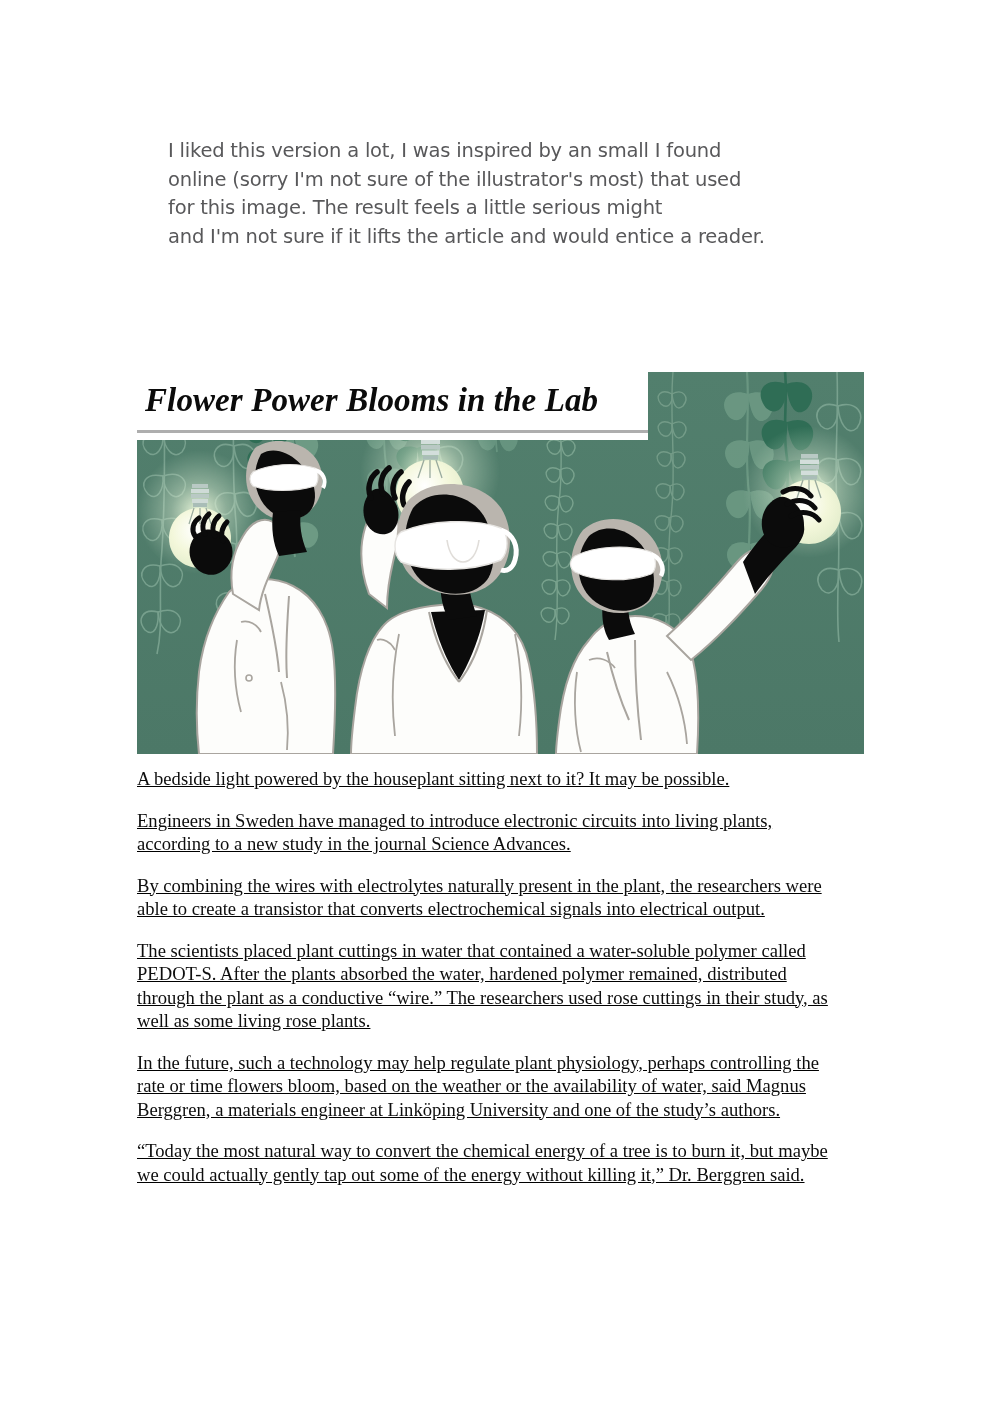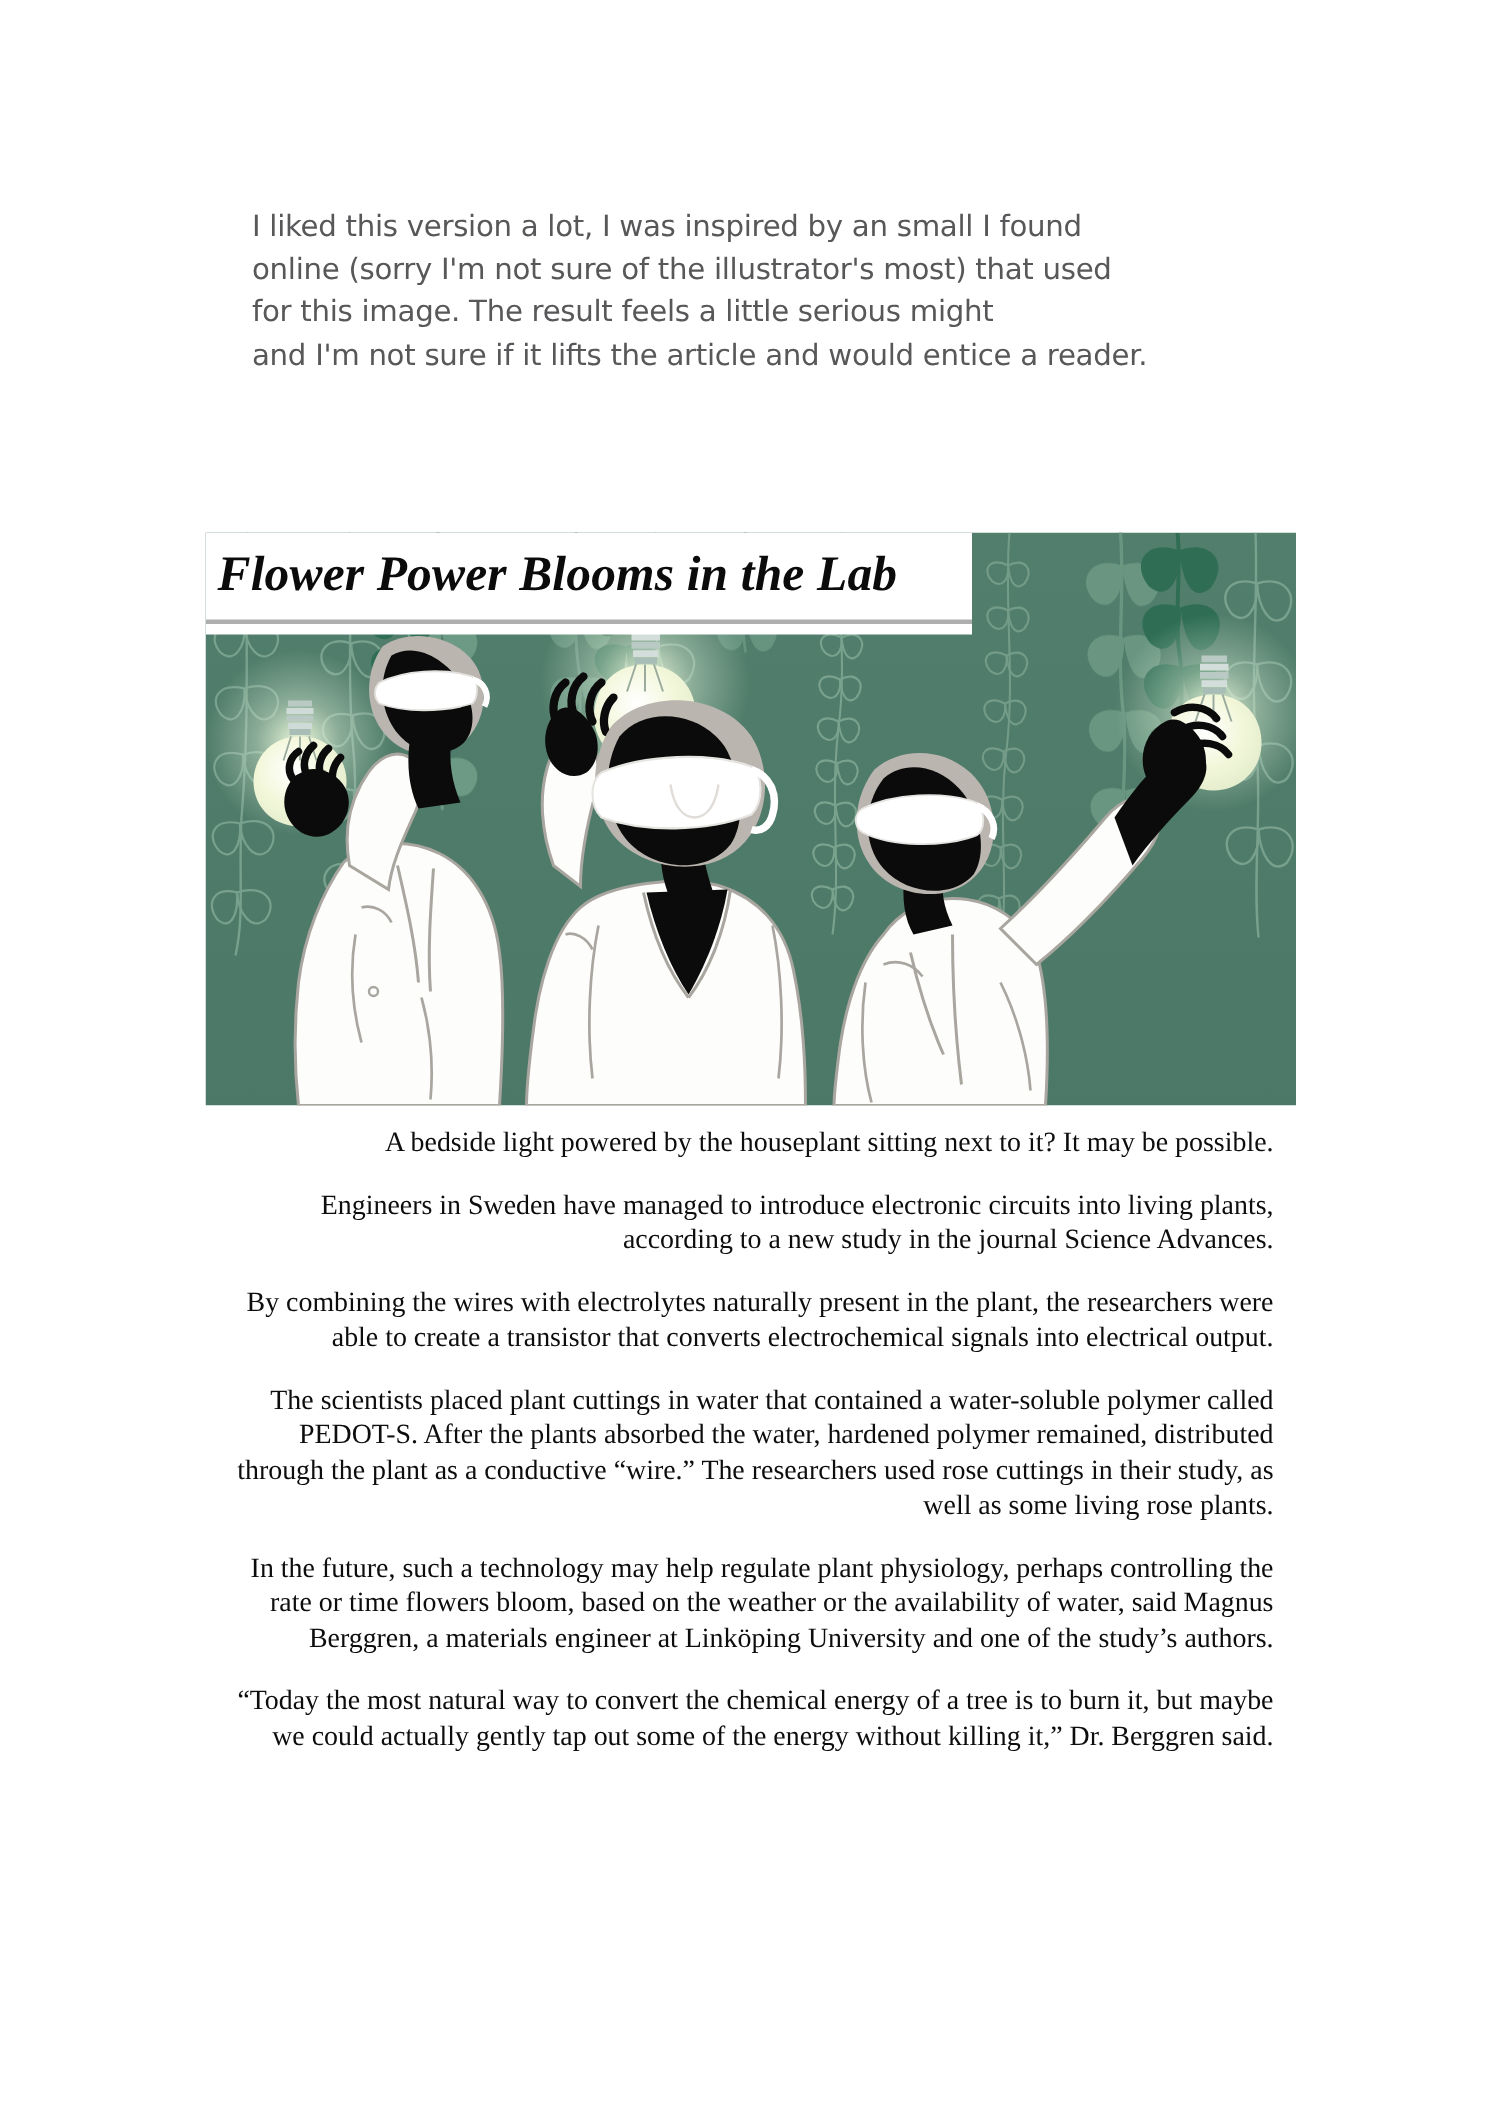--- a/index.html
+++ b/index.html
@@ -28,22 +28,23 @@
     line-height: 28.5px;
     color: #58585a;
     letter-spacing: -0.2px;
     white-space: pre;
   }
 
   
   #article {
     position: absolute;
     left: 137px;
-    top: 355px;
+    top: 372px;
     width: 727px;
+    text-decoration: underline;
   }
 
   
   #illustration-figure {
     position: relative;
     width: 727px;
     height: 382px;
   }
   #illustration-canvas {
     position: absolute;
@@ -89,21 +90,21 @@
   #article-body {
     margin-top: 13px;
     width: 712px;
   }
   #article-body p {
     margin: 0 0 18px 0;
     font-family: "Liberation Serif", "DejaVu Serif", serif;
     font-size: 18.6px;
     line-height: 23.5px;
     color: #0d0d0d;
-    text-align: right;
+    text-align: left;
   }
   #article-body p:last-child {
     margin-bottom: 0;
   }
 </style>
 </head>
 <body>
 
 <div id="intro-note">
   <div class="note-line">I liked this version a lot, I was inspired by an small I found</div>

